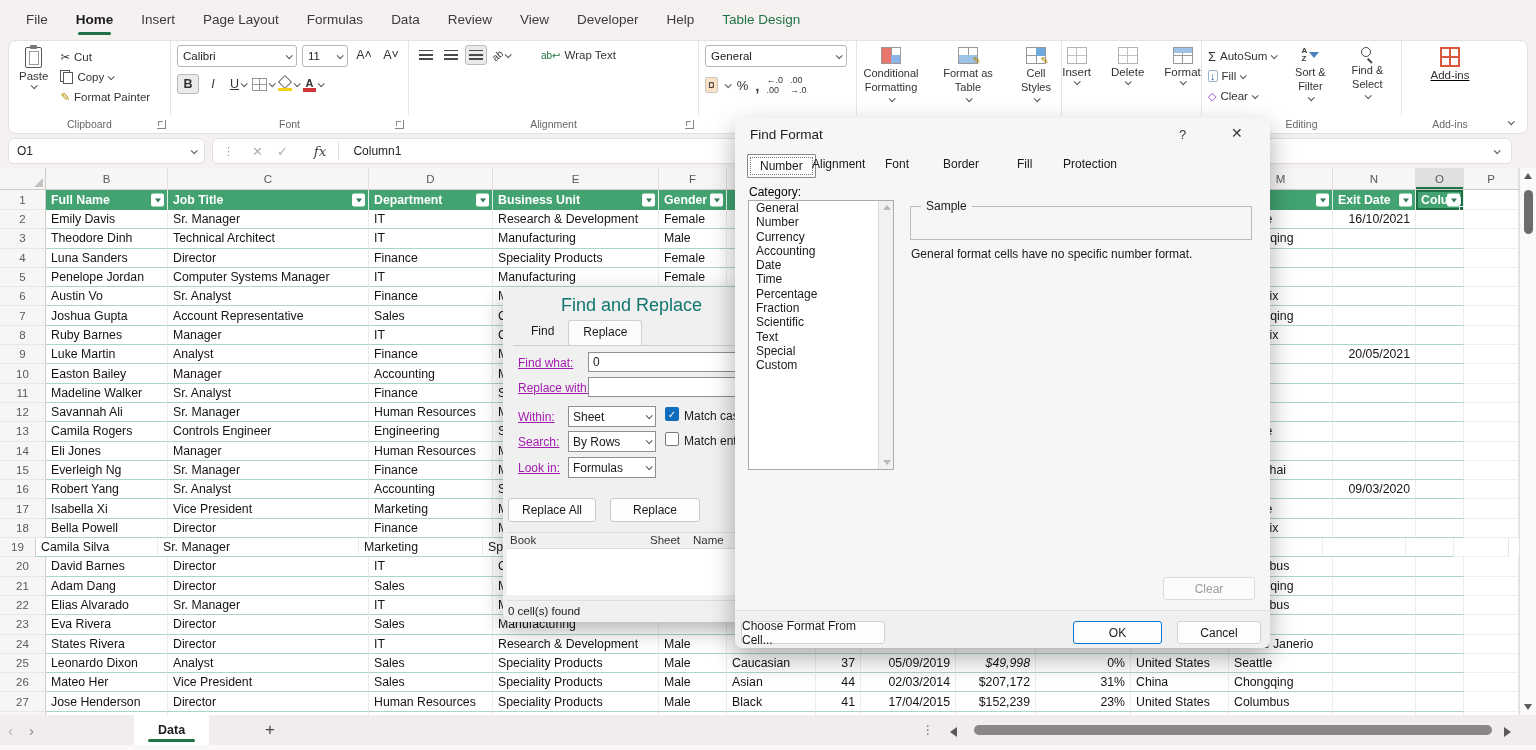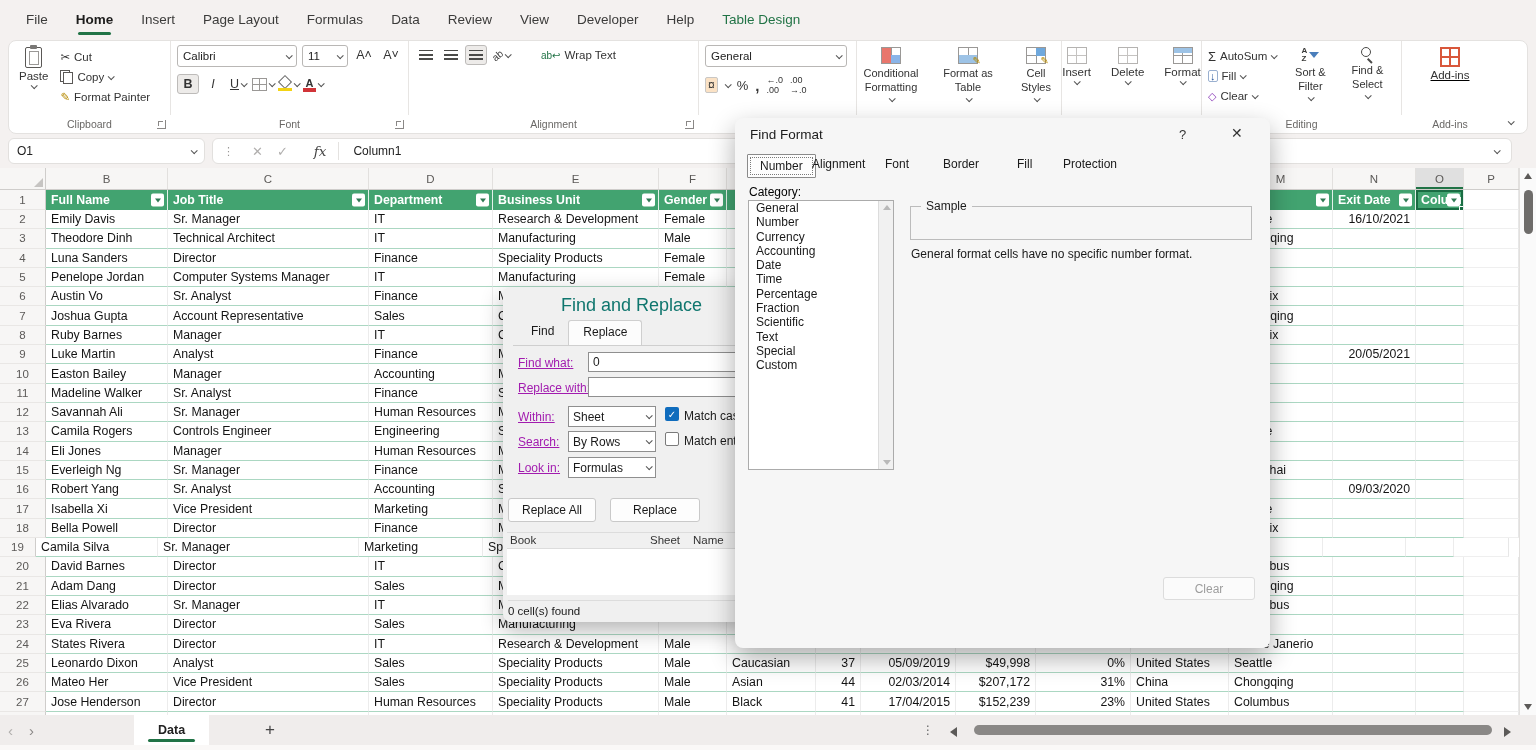--- a/index.html
+++ b/index.html
@@ -896,21 +896,21 @@
         <div class="grow" style="height: 19.3px;">
           <div class="rn" style="width: 46px;">25</div>
           <div class="cell" style="width: 122px;">Leonardo Dixon</div>
           <div class="cell" style="width: 201px;">Analyst</div>
           <div class="cell" style="width: 124px;">Sales</div>
           <div class="cell" style="width: 166px;">Speciality Products</div>
           <div class="cell" style="width: 68px;">Male</div>
           <div class="cell" style="width: 89px;">Caucasian</div>
           <div class="cell r" style="width: 45px;">37</div>
           <div class="cell r" style="width: 95px;">05/09/2019</div>
-          <div class="cell r" style="width: 80px;">$49,998</div>
+          <div class="cell r" style="width: 80px; font-style: italic;">$49,998</div>
           <div class="cell r" style="width: 95px;">0%</div>
           <div class="cell" style="width: 98px;">United States</div>
           <div class="cell" style="width: 104px;">Seattle</div>
           <div class="cell r" style="width: 83px;"></div>
           <div class="cell" style="width: 48px;"></div>
           <div class="cell noncol" style="width: 55px;"></div>
         </div>
         <div class="grow" style="height: 19.3px;">
           <div class="rn" style="width: 46px;">26</div>
           <div class="cell" style="width: 122px;">Mateo Her</div>
@@ -1063,15 +1063,20 @@
         <div class="ffitem">Scientific</div>
         <div class="ffitem">Text</div>
         <div class="ffitem">Special</div>
         <div class="ffitem">Custom</div>
       </div>
     <div class="ffsample">
       <span class="ffsamplbl">Sample</span>
     </div>
     <div class="ffdesc">General format cells have no specific number format.</div>
     <div class="ffclear">Clear</div>
+    <div class="ffbottom">
+      <div class="ffbtn" style="left:6px;width:144px">Choose Format From Cell...</div>
+      <div class="ffbtn okd" style="left:338px;width:89px">OK</div>
+      <div class="ffbtn" style="left:442px;width:84px">Cancel</div>
+    </div>
   </div>
 
 </div>
 
 </body></html>

